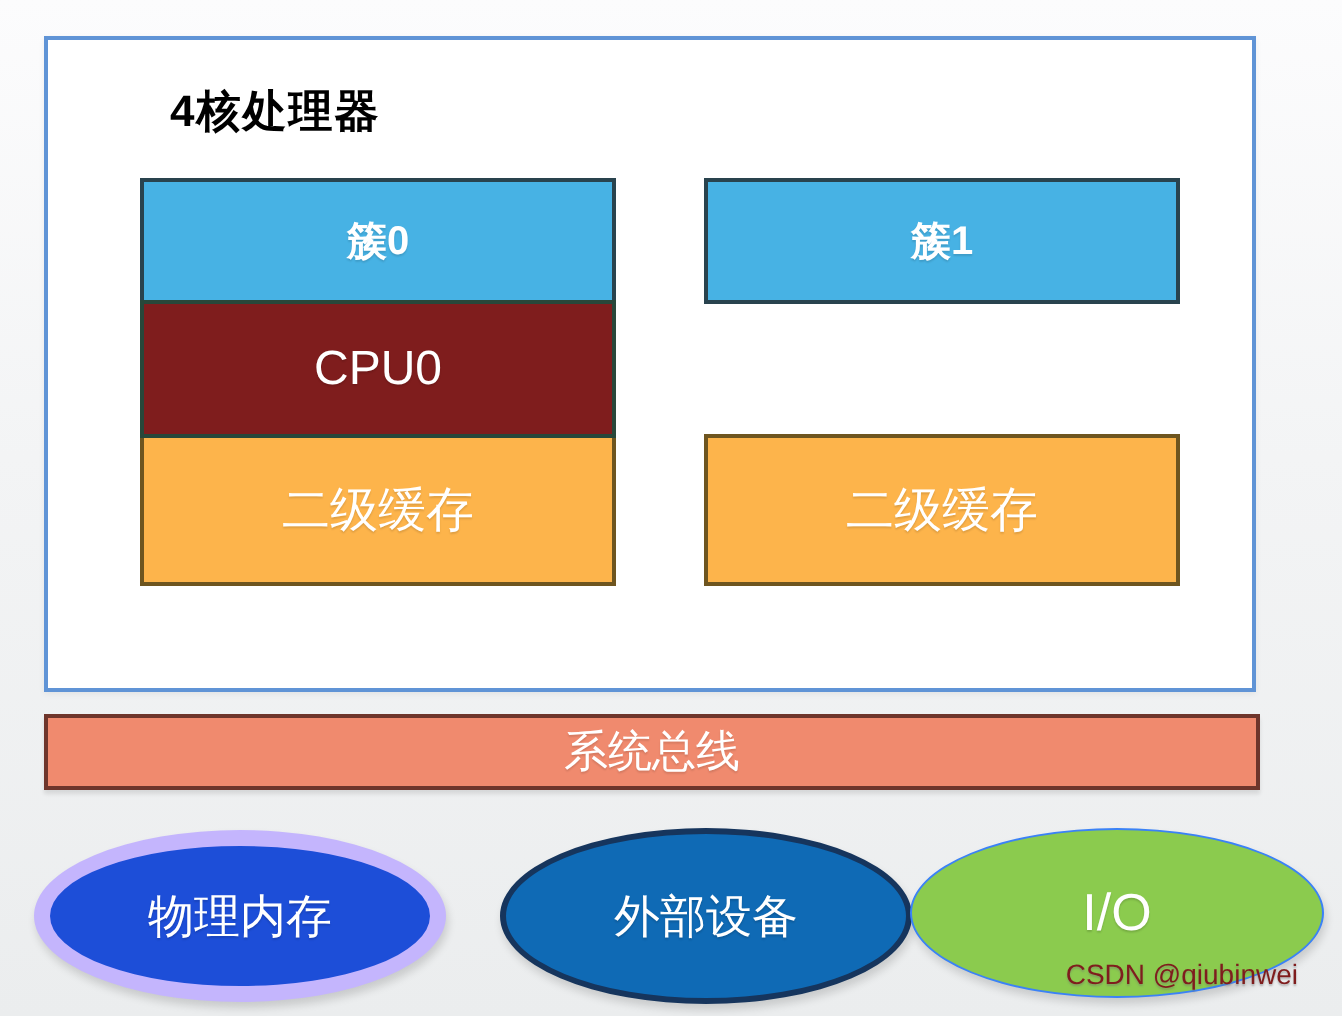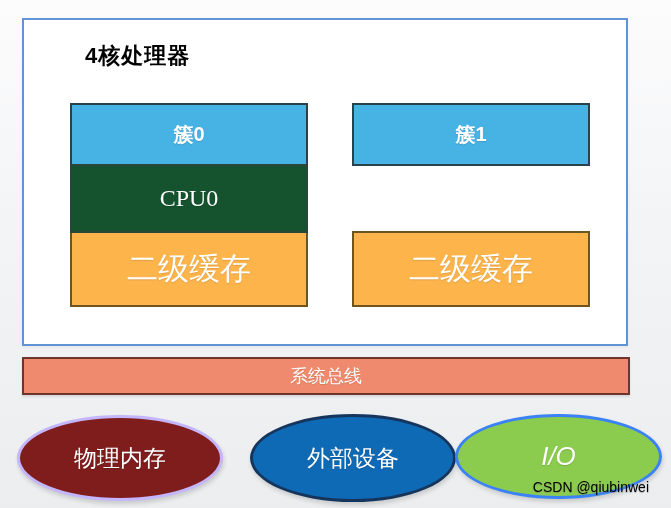--- a/index.html
+++ b/index.html
@@ -19,85 +19,84 @@
     background: #ffffff;
     border: 2px solid #6094d6;
     box-shadow: 0 1px 3px rgba(0,0,0,0.06);
   }
   .diagram-title {
     position: absolute; left: 61px; top: 21px;
     font-size: 22px; font-weight: bold; color: #000000;
     letter-spacing: 1px;
   }
 
-  .cluster { position: absolute; top: 83px; width: 238px; }
+  .cluster { position: absolute; top: 69px; width: 238px; }
   .cluster.c0 { left: 46px; }
   .cluster.c1 { left: 328px; }
 
   .sec {
     box-sizing: border-box;
     display: flex; align-items: center; justify-content: center;
     color: #ffffff;
     text-shadow: 0 1px 1px rgba(0,0,0,0.12);
   }
   .cluster-header {
     height: 63px;
     background: #47b2e4;
     border: 2px solid #29434e;
     font-size: 20px; font-weight: bold;
   }
   .cpu-row { display: flex; height: 69px; margin-top: -2px; }
   .cpu {
     flex: 1;
     box-sizing: border-box;
-    background: #14532d;
+    background: #7f1d1d;
     border: 2px solid #28473a;
     display: flex; align-items: center; justify-content: center;
     color: #fff; font-size: 24px;
     text-shadow: 0 1px 1px rgba(0,0,0,0.12);
-    font-family: Liberation Serif, serif;
   }
   .cpu + .cpu { margin-left: -2px; }
   .cache {
     height: 76px; margin-top: -2px;
     background: #fdb44b;
     border: 2px solid #6e551f;
-    font-size: 31px;
+    font-size: 24px;
   }
 
   
   .system-bus {
     position: absolute; left: 22px; top: 357px;
     width: 608px; height: 38px;
     box-sizing: border-box;
     background: #f08a6e;
     border: 2px solid #6e352b;
     display: flex; align-items: center; justify-content: center;
-    color: #ffffff; font-size: 18px;
+    color: #ffffff; font-size: 22px;
     text-shadow: 0 1px 1px rgba(0,0,0,0.12);
     box-shadow: 0 2px 2px rgba(0,0,0,0.10);
   }
 
   
   .ellipse {
     position: absolute;
     box-sizing: border-box;
     border-radius: 50%;
     display: flex; align-items: center; justify-content: center;
     color: #ffffff; font-size: 23px;
     text-shadow: 0 1px 1px rgba(0,0,0,0.15);
     box-shadow: 1px 3px 4px rgba(0,0,0,0.15);
   }
-  .ellipse.memory { left: 17px;  top: 415px; width: 206px; height: 86px; background: #7f1d1d; border: 3px solid #c4b5fd; }
+  .ellipse.memory { left: 17px;  top: 415px; width: 206px; height: 86px; background: #1d4ed8; border: 8px solid #c4b5fd; }
   .ellipse.device { left: 250px; top: 414px; width: 206px; height: 88px; background: #0f6ab5; border: 3px solid #16355d; }
-  .ellipse.io     { left: 455px; top: 414px; width: 207px; height: 85px; background: #8bcb4e; border: 3px solid #3b82f6; font-size: 26px; font-style: italic; }
+  .ellipse.io     { left: 455px; top: 414px; width: 207px; height: 85px; background: #8bcb4e; border: 1px solid #3b82f6; font-size: 26px; }
 
   .watermark {
     position: absolute; right: 10px; top: 479px;
-    font-size: 14px; color: #000000;
+    font-size: 14px; color: #7f1d1d;
     text-shadow: 0 1px 1px rgba(110,110,110,0.45);
   }
 </style>
 </head>
 <body>
 
 <div class="stage">
 
   <div class="processor-box">
     <div class="diagram-title">4核处理器</div>

